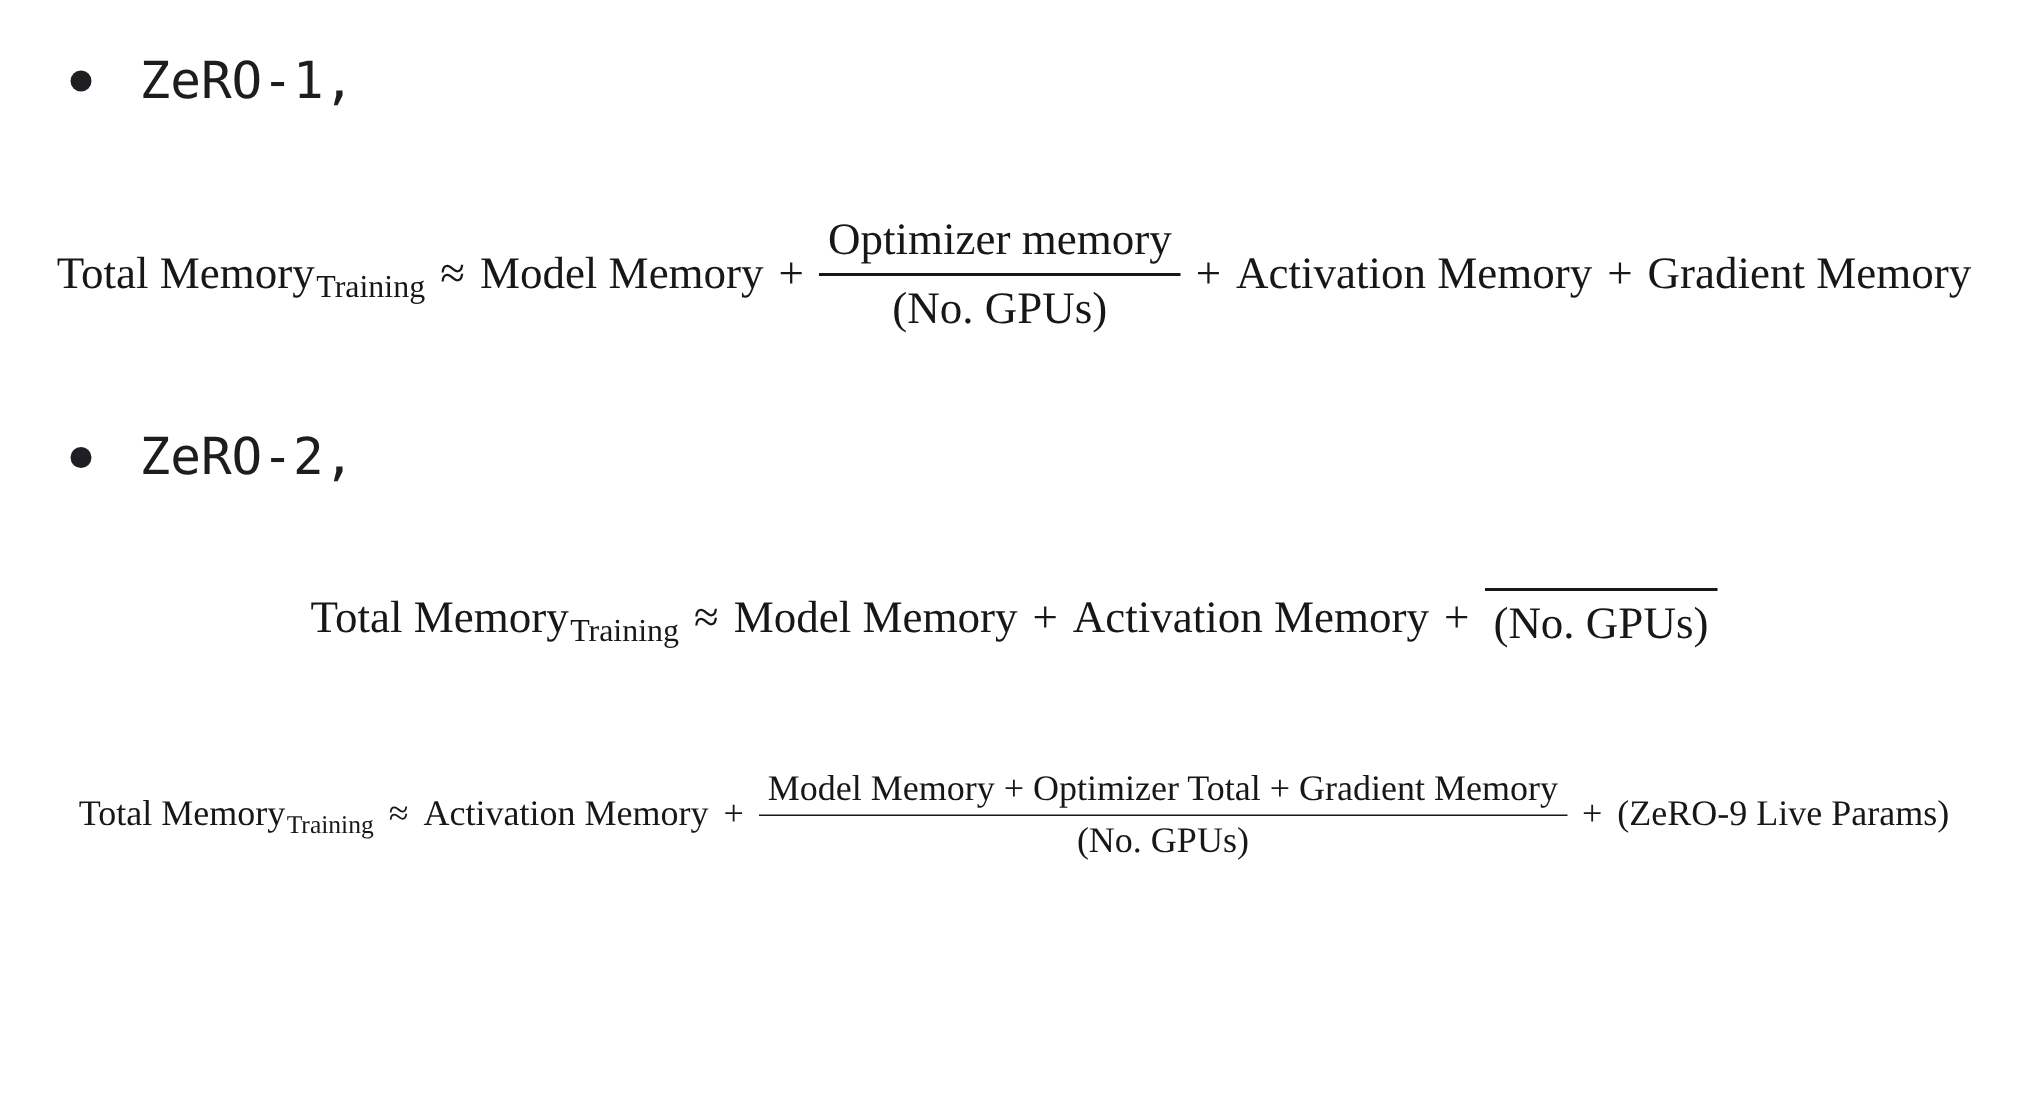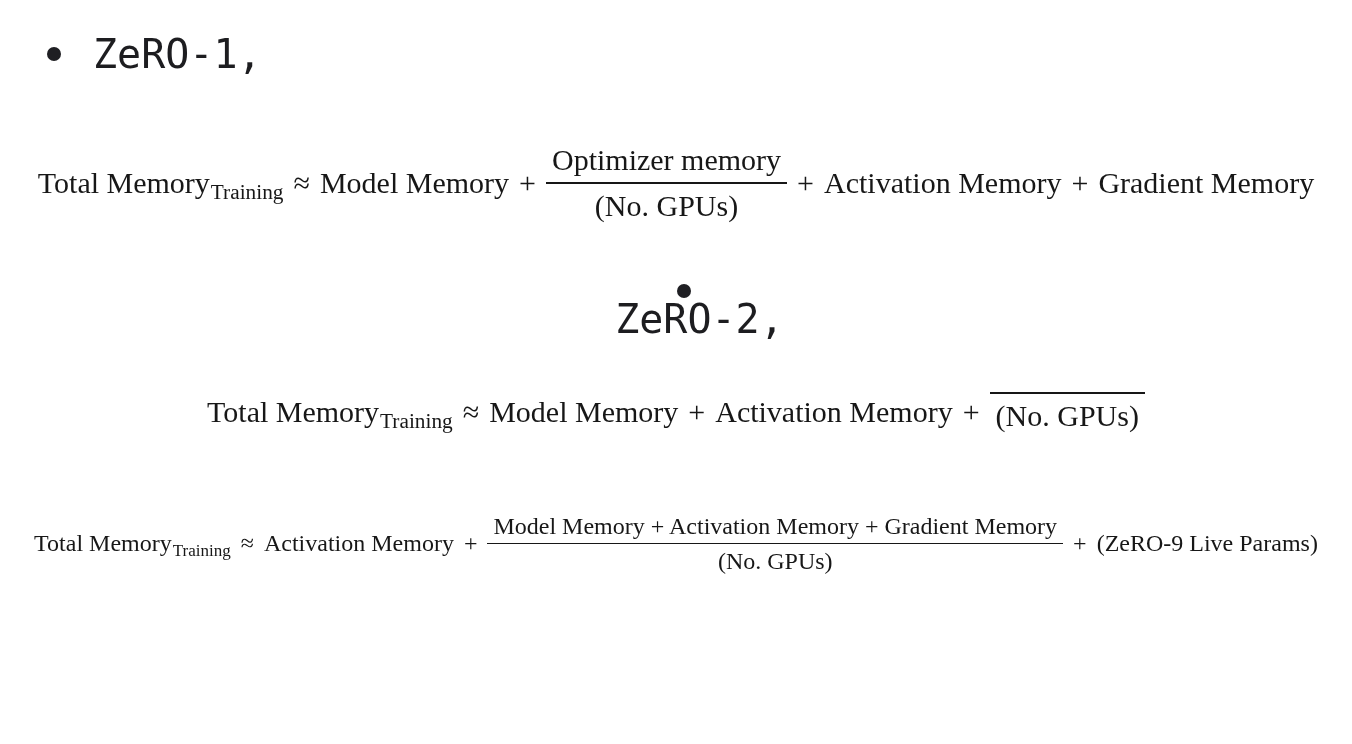--- a/index.html
+++ b/index.html
@@ -26,26 +26,26 @@
   .bullet-dot {
     width: 14px;
     height: 14px;
     border-radius: 50%;
     background: #1f1f23;
     flex: 0 0 auto;
     margin-right: 32px;
   }
   .bullet-label {
     font-family: "DejaVu Sans Mono", monospace;
-    font-size: 40px;
+    font-size: 34px;
     line-height: 42px;
     color: #1d1d20;
     white-space: nowrap;
   }
-  .bullet-row.mt { margin-top: 60px; flex-direction: column; }
+  .bullet-row.mt { margin-top: 60px; }
 
   
   .equation {
     display: flex;
     justify-content: center;
     align-items: center;
     white-space: nowrap;
     color: #171717;
     font-size: 30px;
   }
@@ -121,21 +121,21 @@
     </span>
   </div>
 
 
   <div class="equation eq-3">
     <span class="eq-lhs"><span>Total Memory</span><span class="eq-sub">Training</span></span>
     <span class="eq-op">≈</span>
     <span class="eq-term">Activation Memory</span>
     <span class="eq-op">+</span>
     <span class="frac">
-      <span class="frac-num">Model Memory + Activation Memory + Gradient Memory</span>
+      <span class="frac-num">Model Memory + Optimizer Total + Gradient Memory</span>
       <span class="frac-bar"></span>
       <span class="frac-den">(No. GPUs)</span>
     </span>
     <span class="eq-op">+</span>
     <span class="eq-term">(ZeRO-9 Live Params)</span>
   </div>
 
 </div>
 
 </body></html>

